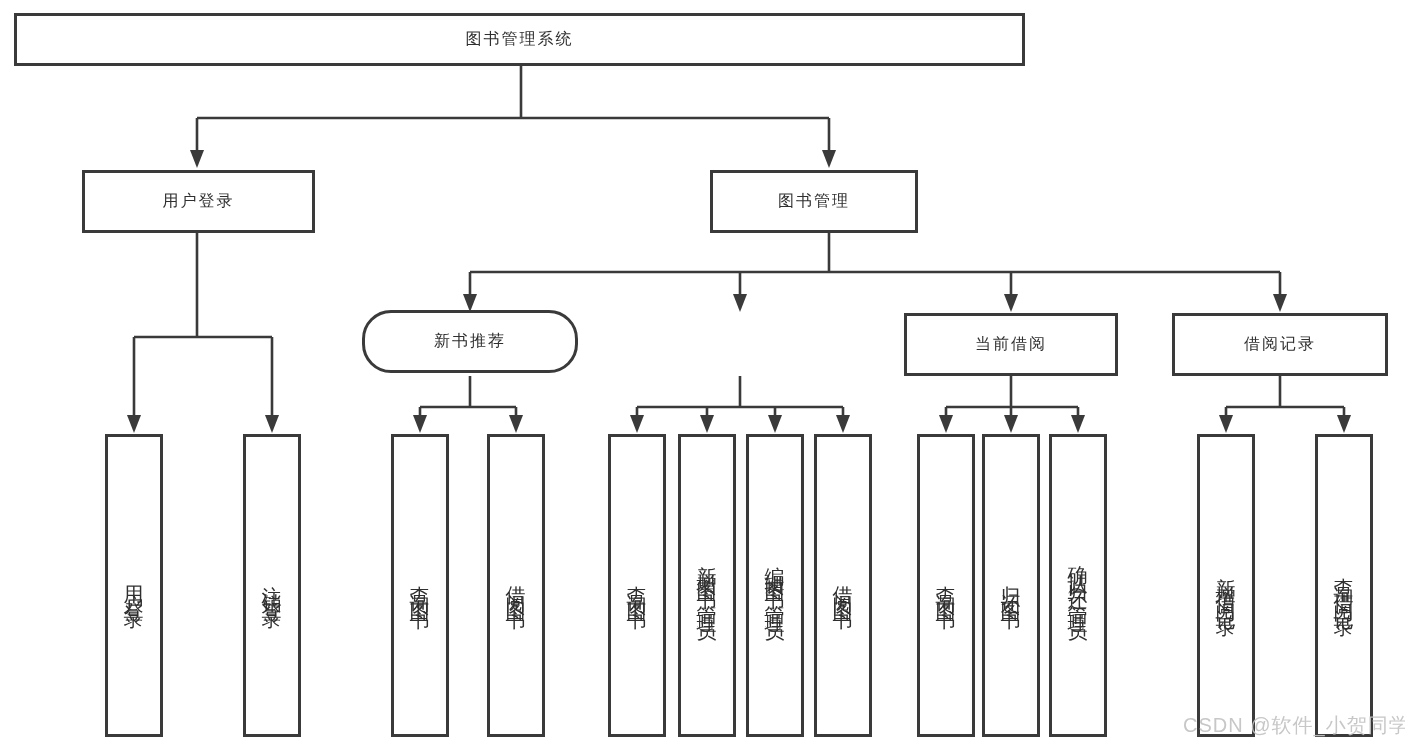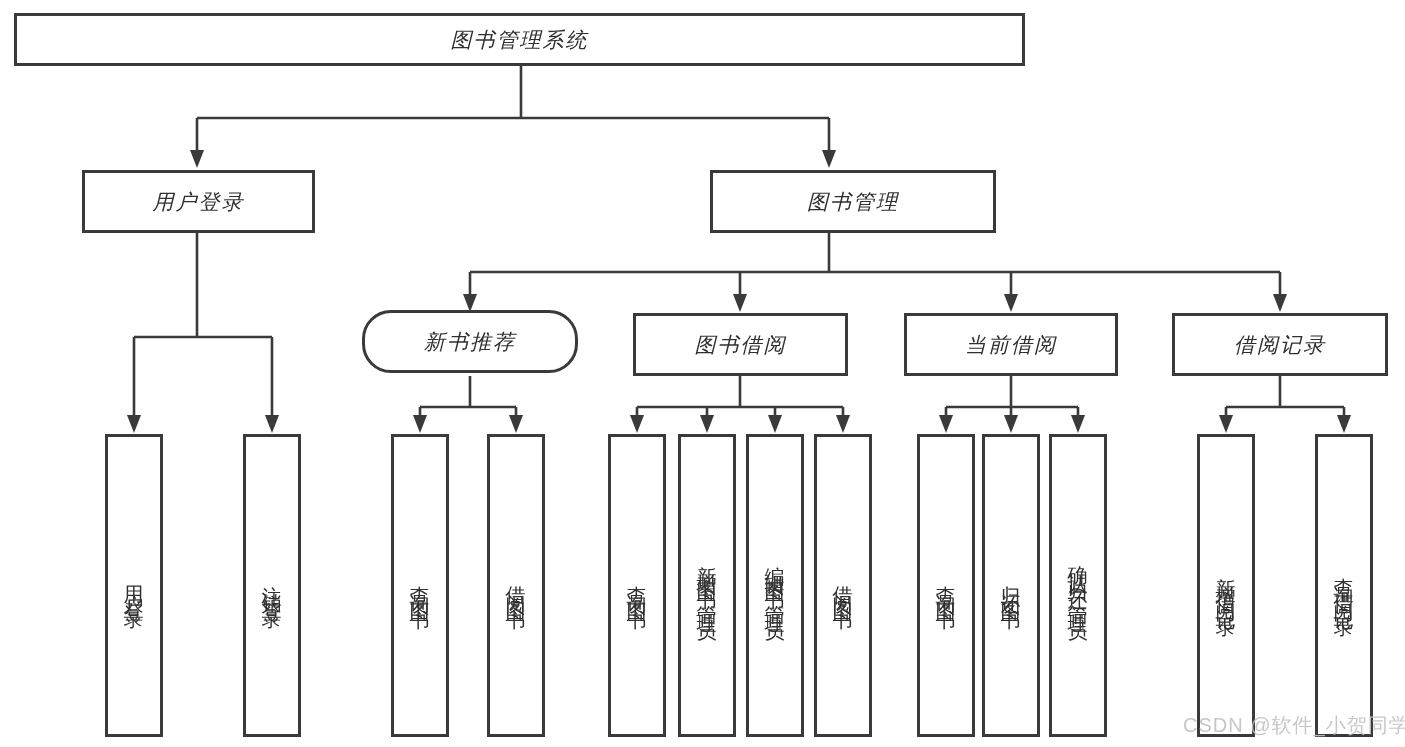--- a/index.html
+++ b/index.html
@@ -23,24 +23,23 @@
     z-index: 1;
   }
   .hbox {
     position: absolute;
     box-sizing: border-box;
     border: 3px solid #3a3a3a;
     background: #ffffff;
     display: flex;
     align-items: center;
     justify-content: center;
-    font-size: 21px;
+    font-size: 16px;
     letter-spacing: 2px;
     z-index: 2;
-    font-style: italic;
   }
   .vbox {
     position: absolute;
     box-sizing: border-box;
     top: 434px;
     width: 58px;
     height: 303px;
     border: 3px solid #3a3a3a;
     background: #ffffff;
     display: flex;
@@ -114,29 +113,26 @@
     </g>
   </svg>
 
   <div class="hbox" style="left:14px; top:13px; width:1011px; height:53px;">
     <span>图书管理系统</span>
   </div>
 
   <div class="hbox" style="left:82px; top:170px; width:233px; height:63px;">
     <span>用户登录</span>
   </div>
-  <div class="hbox" style="left:710px; top:170px; width:286px; height:63px;">
+  <div class="hbox" style="left:710px; top:170px; width:208px; height:63px;">
     <span>图书管理</span>
   </div>
 
   <div class="hbox" style="left:362px; top:310px; width:216px; height:63px;border-radius:29px;">
     <span>新书推荐</span>
-  </div>
-  <div class="hbox" style="left:633px; top:313px; width:215px; height:63px;">
-    <span>图书借阅</span>
   </div>
   <div class="hbox" style="left:904px; top:313px; width:214px; height:63px;align-items:center;">
     <span>当前借阅</span>
   </div>
   <div class="hbox" style="left:1172px; top:313px; width:216px; height:63px;">
     <span>借阅记录</span>
   </div>
 
   <div class="vbox" style="left:105px;">
     <span>用户登录</span>

